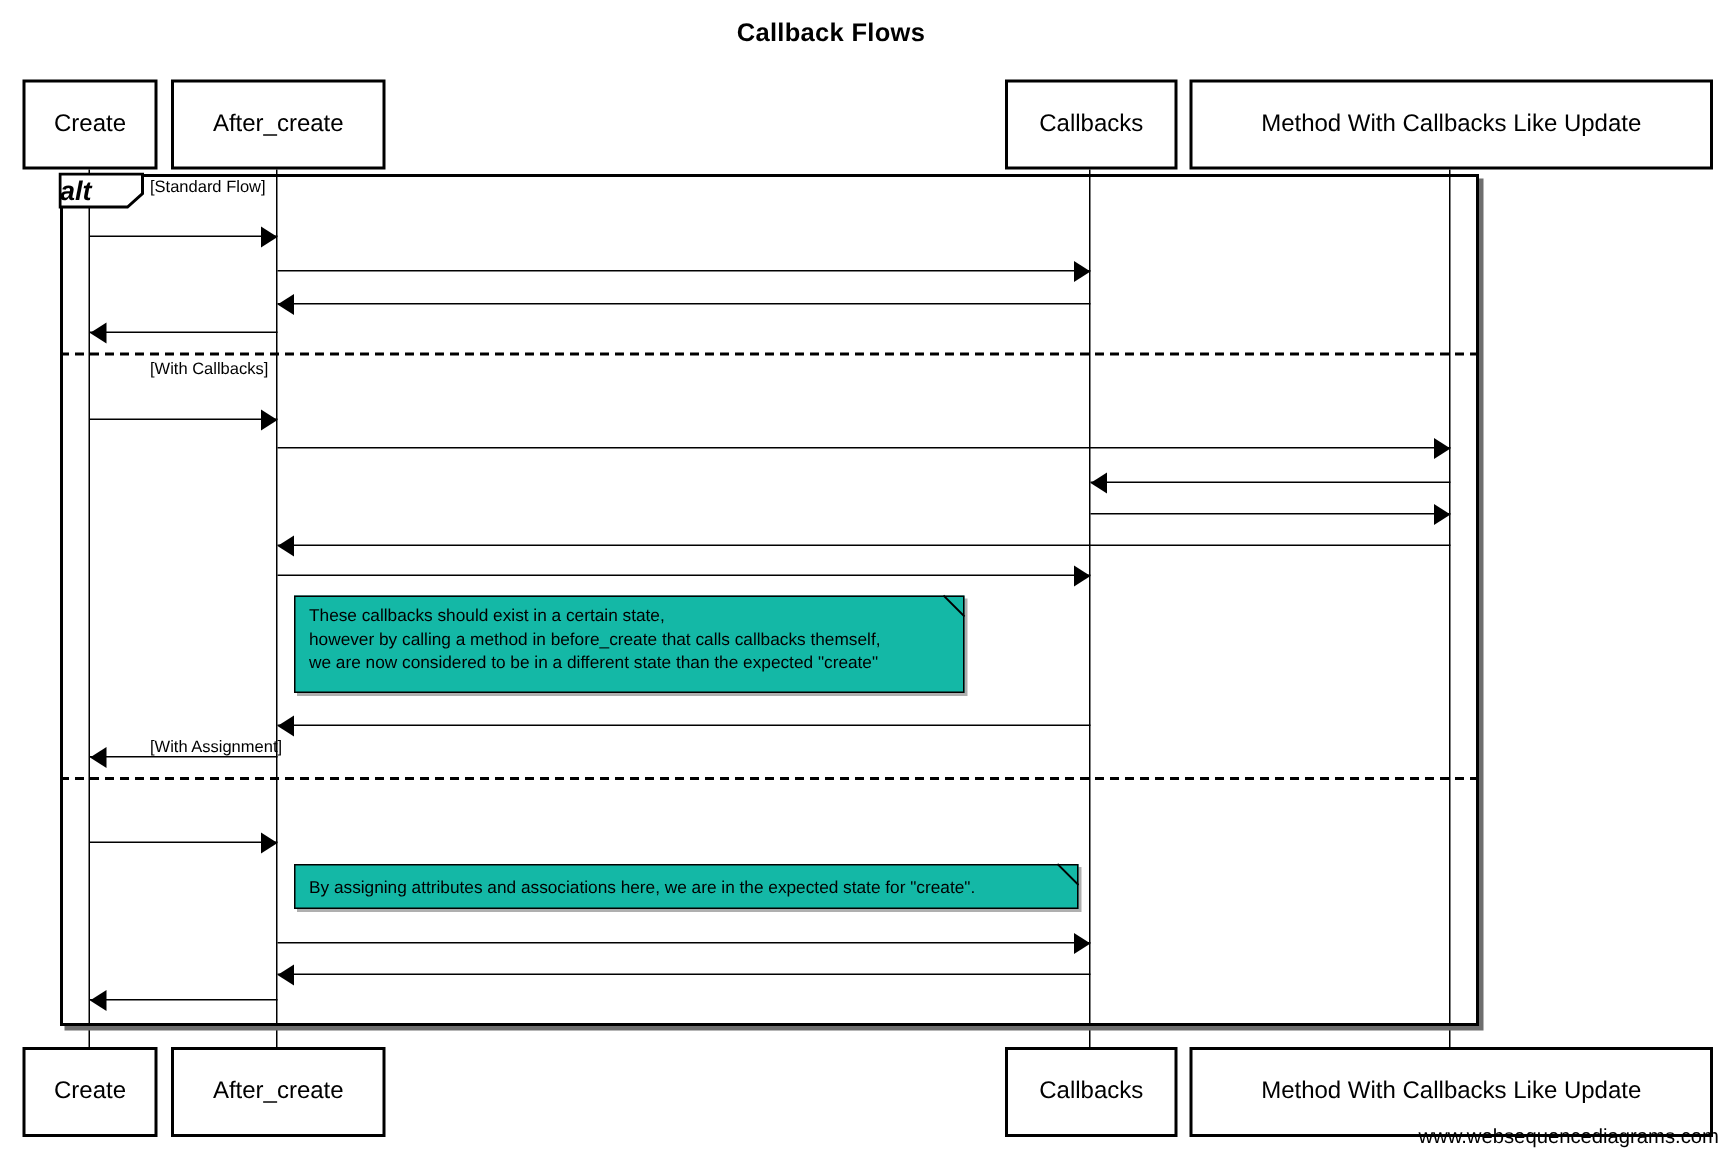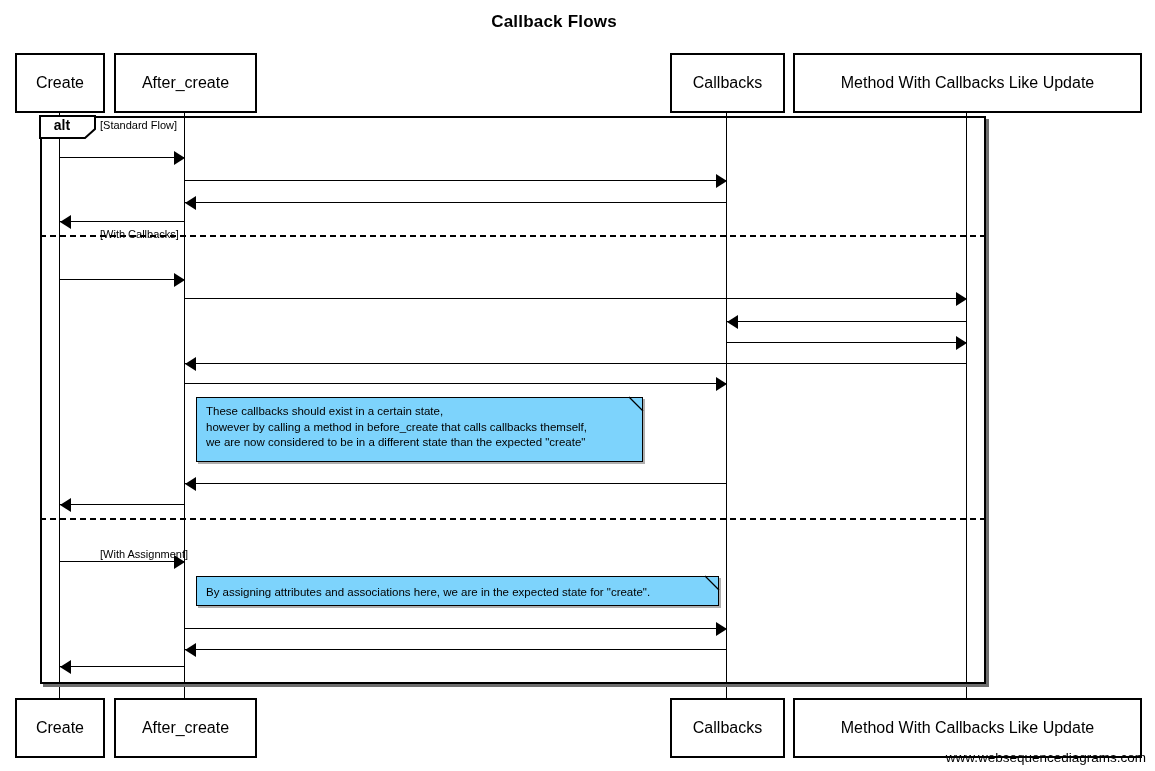--- a/index.html
+++ b/index.html
@@ -8,29 +8,29 @@
     font-family:"Liberation Sans","DejaVu Sans",sans-serif;color:#000;
   }
   .title{position:absolute;top:12px;left:0;width:1108px;text-align:center;
     font-size:17px;font-weight:bold;letter-spacing:.2px;}
   .pbox{position:absolute;height:60px;box-sizing:border-box;border:2px solid #000;background:#fff;
     display:flex;align-items:center;justify-content:center;font-size:16px;z-index:5;}
   .lifeline{position:absolute;top:102px;height:597px;width:0;border-left:1px solid #000;z-index:1;}
   .frame{position:absolute;left:40px;top:116px;width:946px;height:568px;box-sizing:border-box;
     border:2px solid #000;background:transparent;box-shadow:3px 3px 0 #6e6e6e;z-index:2;}
   .alt-tab-svg{position:absolute;left:39px;top:115px;z-index:4;}
-  .alt-tab-label{position:absolute;left:40px;top:117px;width:44px;text-align:center;
-    font-weight:bold;font-size:14px;z-index:5;}
+  .alt-tab-label{position:absolute;left:40px;top:117px;width:44px;
+    font-weight:bold;font-size:18px;z-index:5;font-style:italic;}
   .cond{position:absolute;left:100px;font-weight:normal;font-size:11px;z-index:4;}
   .divider{position:absolute;left:40px;width:946px;height:0;border-top:2px dashed #000;z-index:3;}
   .arrow{position:absolute;height:0;border-top:1px solid #000;z-index:4;}
   .arrow .head{position:absolute;top:-7px;width:0;height:0;display:block;}
   .arrow .hr{right:0;border-left:11px solid #000;border-top:7px solid transparent;border-bottom:7px solid transparent;}
   .arrow .hl{left:0;border-right:11px solid #000;border-top:7px solid transparent;border-bottom:7px solid transparent;}
-  .note{position:absolute;box-sizing:border-box;border:1px solid #000;background:#7dd3fc;
+  .note{position:absolute;box-sizing:border-box;border:1px solid #000;background:#14b8a6;
     font-size:11.5px;line-height:15.5px;padding:6px 9px 4px 9px;white-space:pre-line;z-index:6;
     box-shadow:2px 2px 0 rgba(110,110,110,.55);}
   .note-fold{position:absolute;top:-1px;right:-1px;z-index:7;}
   .note2{display:flex;align-items:center;padding-top:4px;padding-bottom:0;}
   .watermark{position:absolute;top:750px;right:9px;font-size:13.5px;z-index:5;}
 </style>
 </head>
 <body>
 
 <div id="canvas">
@@ -52,22 +52,22 @@
   <div class="pbox" style="left:670px;top:698px;width:115px">Callbacks</div>
   <div class="pbox" style="left:793px;top:698px;width:349px">Method With Callbacks Like Update</div>
 
   <div class="frame"></div>
   <svg class="alt-tab-svg" width="60" height="26" viewBox="0 0 60 26">
     <path d="M1,1 H56 V14 L46,23 H1 Z" fill="#ffffff" stroke="#000000" stroke-width="2"></path>
   </svg>
   <div class="alt-tab-label">alt</div>
 
   <div class="cond" style="top:119px">[Standard Flow]</div>
-  <div class="cond" style="top:228px">[With Callbacks]</div>
-  <div class="cond" style="top:548px">[With Assignment]</div>
+  <div class="cond" style="top:240px">[With Callbacks]</div>
+  <div class="cond" style="top:492px">[With Assignment]</div>
 
   <div class="divider" style="top:235px"></div>
   <div class="divider" style="top:518px"></div>
 
   <div class="arrow" style="top:157px;left:60px;width:125px">
       <i class="head hr"></i>
     </div>
   <div class="arrow" style="top:180px;left:185px;width:542px">
       <i class="head hr"></i>
     </div>

